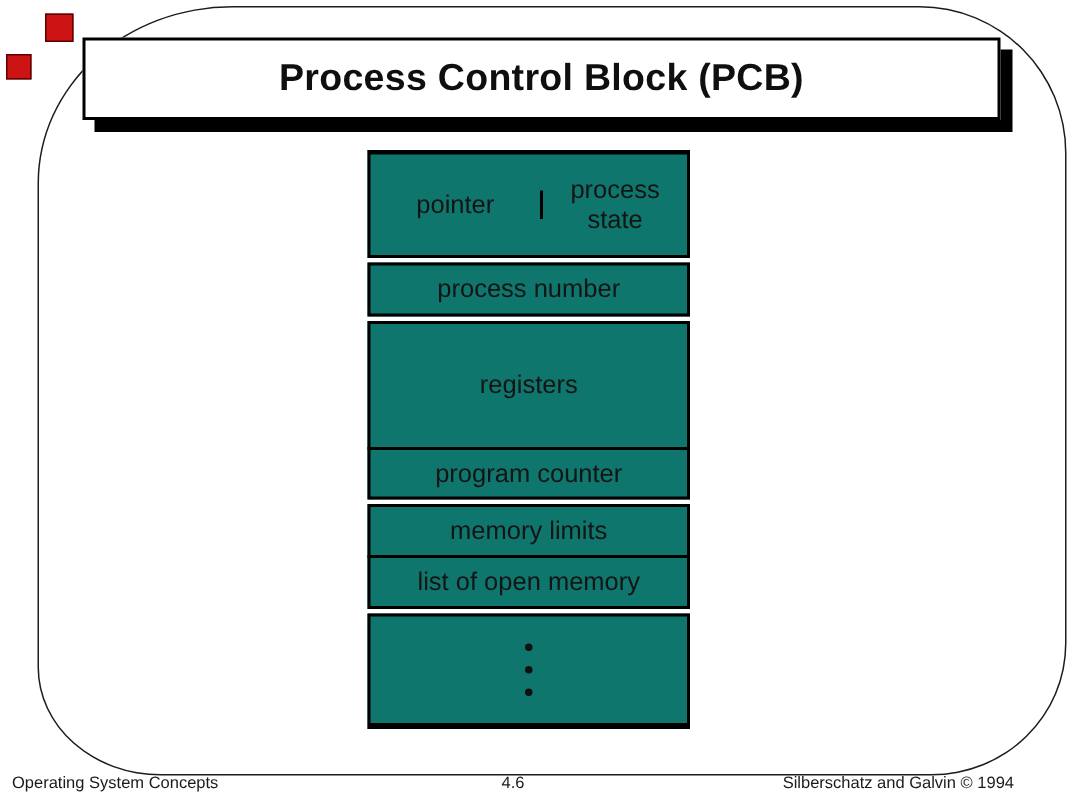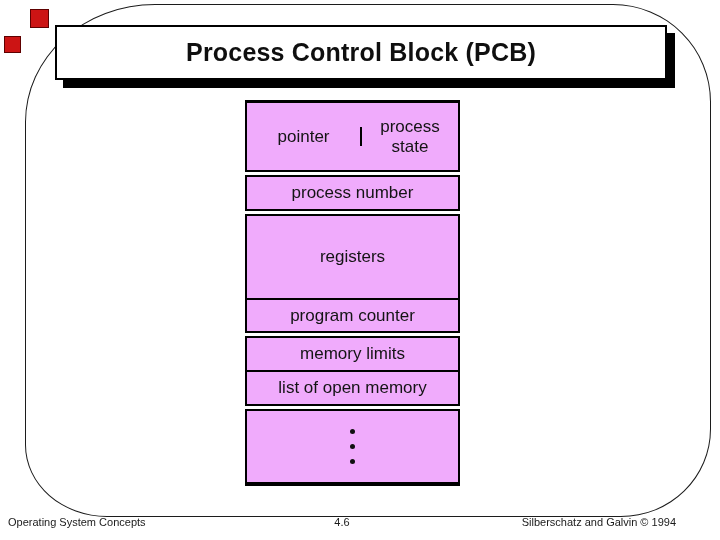--- a/index.html
+++ b/index.html
@@ -62,21 +62,21 @@
   
   .pcb {
     position: absolute;
     left: 245px;
     top: 100px;
     width: 215px;
   }
   .pcb .row {
     box-sizing: border-box;
     width: 100%;
-    background: #f0abfc;
+    background: #0f766e;
     border: 2px solid #000000;
     display: flex;
     align-items: center;
     justify-content: center;
     text-align: center;
     font-size: 17px;
     color: #141414;
     margin-top: -2px;           
   }
   .pcb .row.first { margin-top: 0; border-top-width: 3px; }

